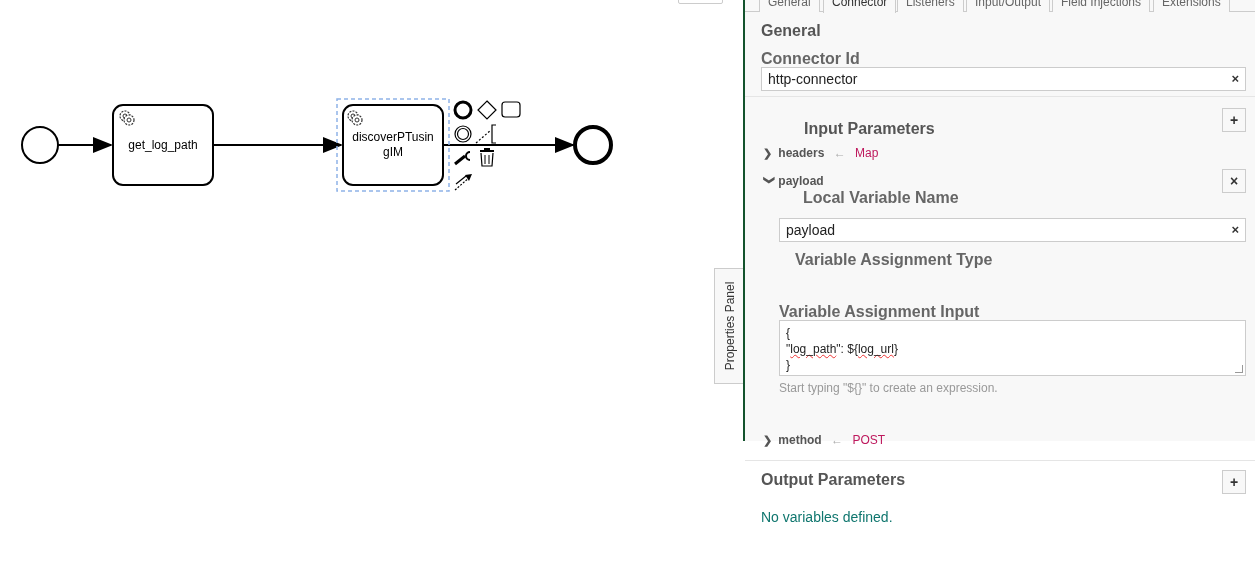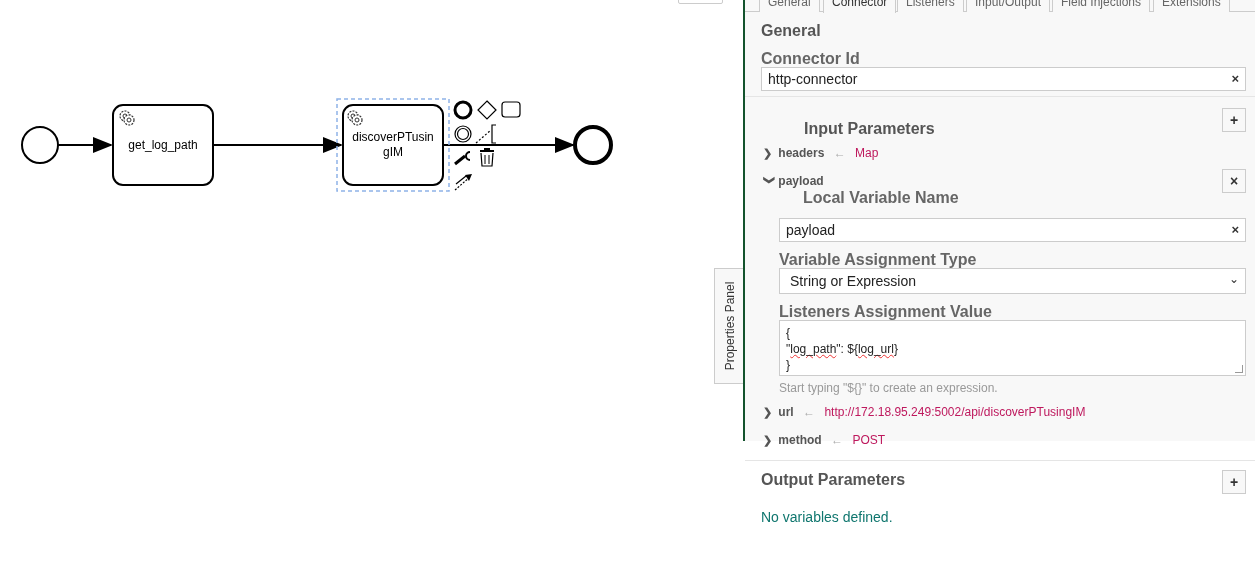--- a/index.html
+++ b/index.html
@@ -160,38 +160,28 @@
       <span>payload</span>
     </div>
     <div class="x-btn" style="left:477px;top:72px;">×</div>
 
     <div class="label" style="left:34px;top:92px;margin-left:24px;">Local Variable Name</div>
     <div class="input" style="left:34px;top:121px;width:467px;">
       <span>payload</span>
       <span class="clear-x">×</span>
     </div>
 
-    <div class="label" style="left:34px;top:154px;">Variable Assignment Type</div>
-    <div class="select" style="left:34px;top:171px;width:467px;">
-      <span>String or Expression</span>
-      <span class="caret">⌄</span>
-    </div>
+    <div class="label" style="left:50px;top:154px;">Variable Assignment Type</div>
 
-    <div class="label" style="left:34px;top:206px;">Listeners Assignment Value</div>
+    <div class="label" style="left:34px;top:206px;">Variable Assignment Input</div>
     <div class="textarea" style="left:34px;top:223px;width:467px;height:56px;"><span>{</span>
 <span>"</span><span class="squiggle">log_path</span><span>": ${</span><span class="squiggle">log_url</span><span>}</span>
 <span>}</span><div class="resize"></div></div>
     <div class="hint" style="left:34px;top:284px;">Start typing "${}" to create an expression.</div>
 
-    <div class="param-row" style="top:308px;">
-      <span class="chev">❯</span>
-      <span>url</span>
-      <span class="arrow">←</span>
-      <span class="val">http://172.18.95.249:5002/api/discoverPTusingIM</span>
-    </div>
     <div class="param-row" style="top:336px;">
       <span class="chev">❯</span>
       <span>method</span>
       <span class="arrow">←</span>
       <span class="val">POST</span>
     </div>
   </div>
 
   <div class="group" style="top:461px;height:114px;border-bottom:none;">
     <div class="group-title" style="top:10px;">Output Parameters</div>

